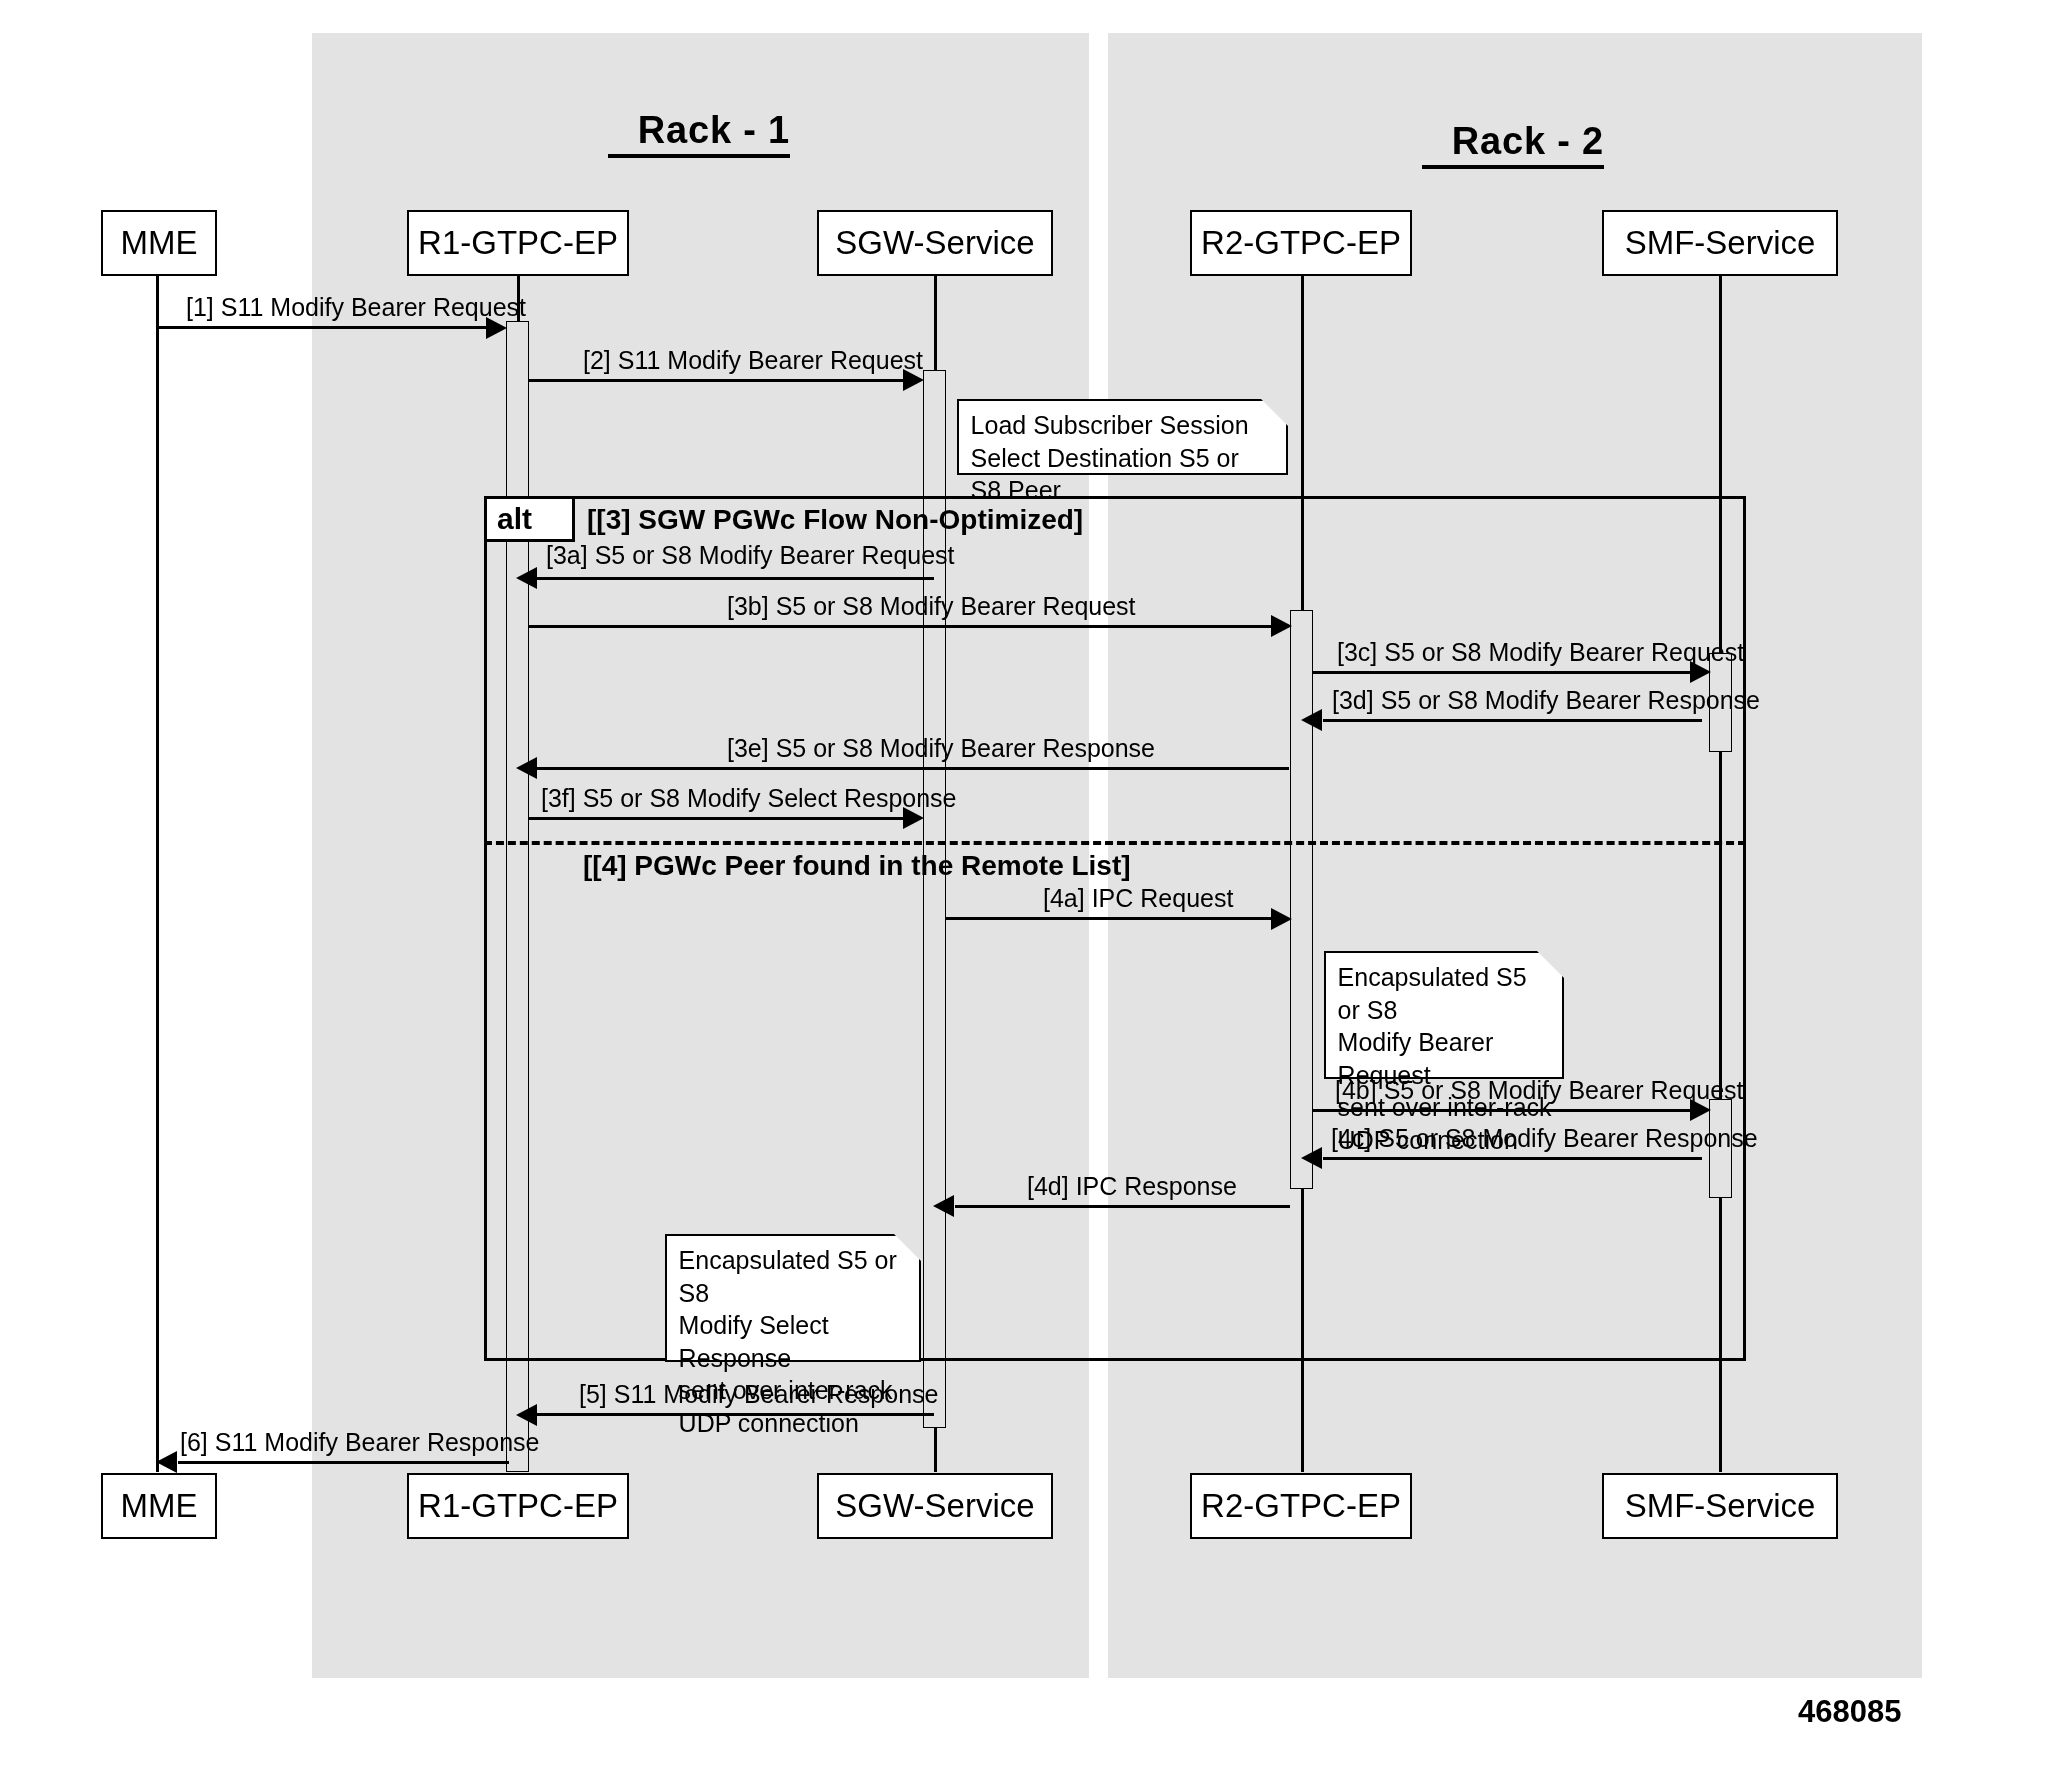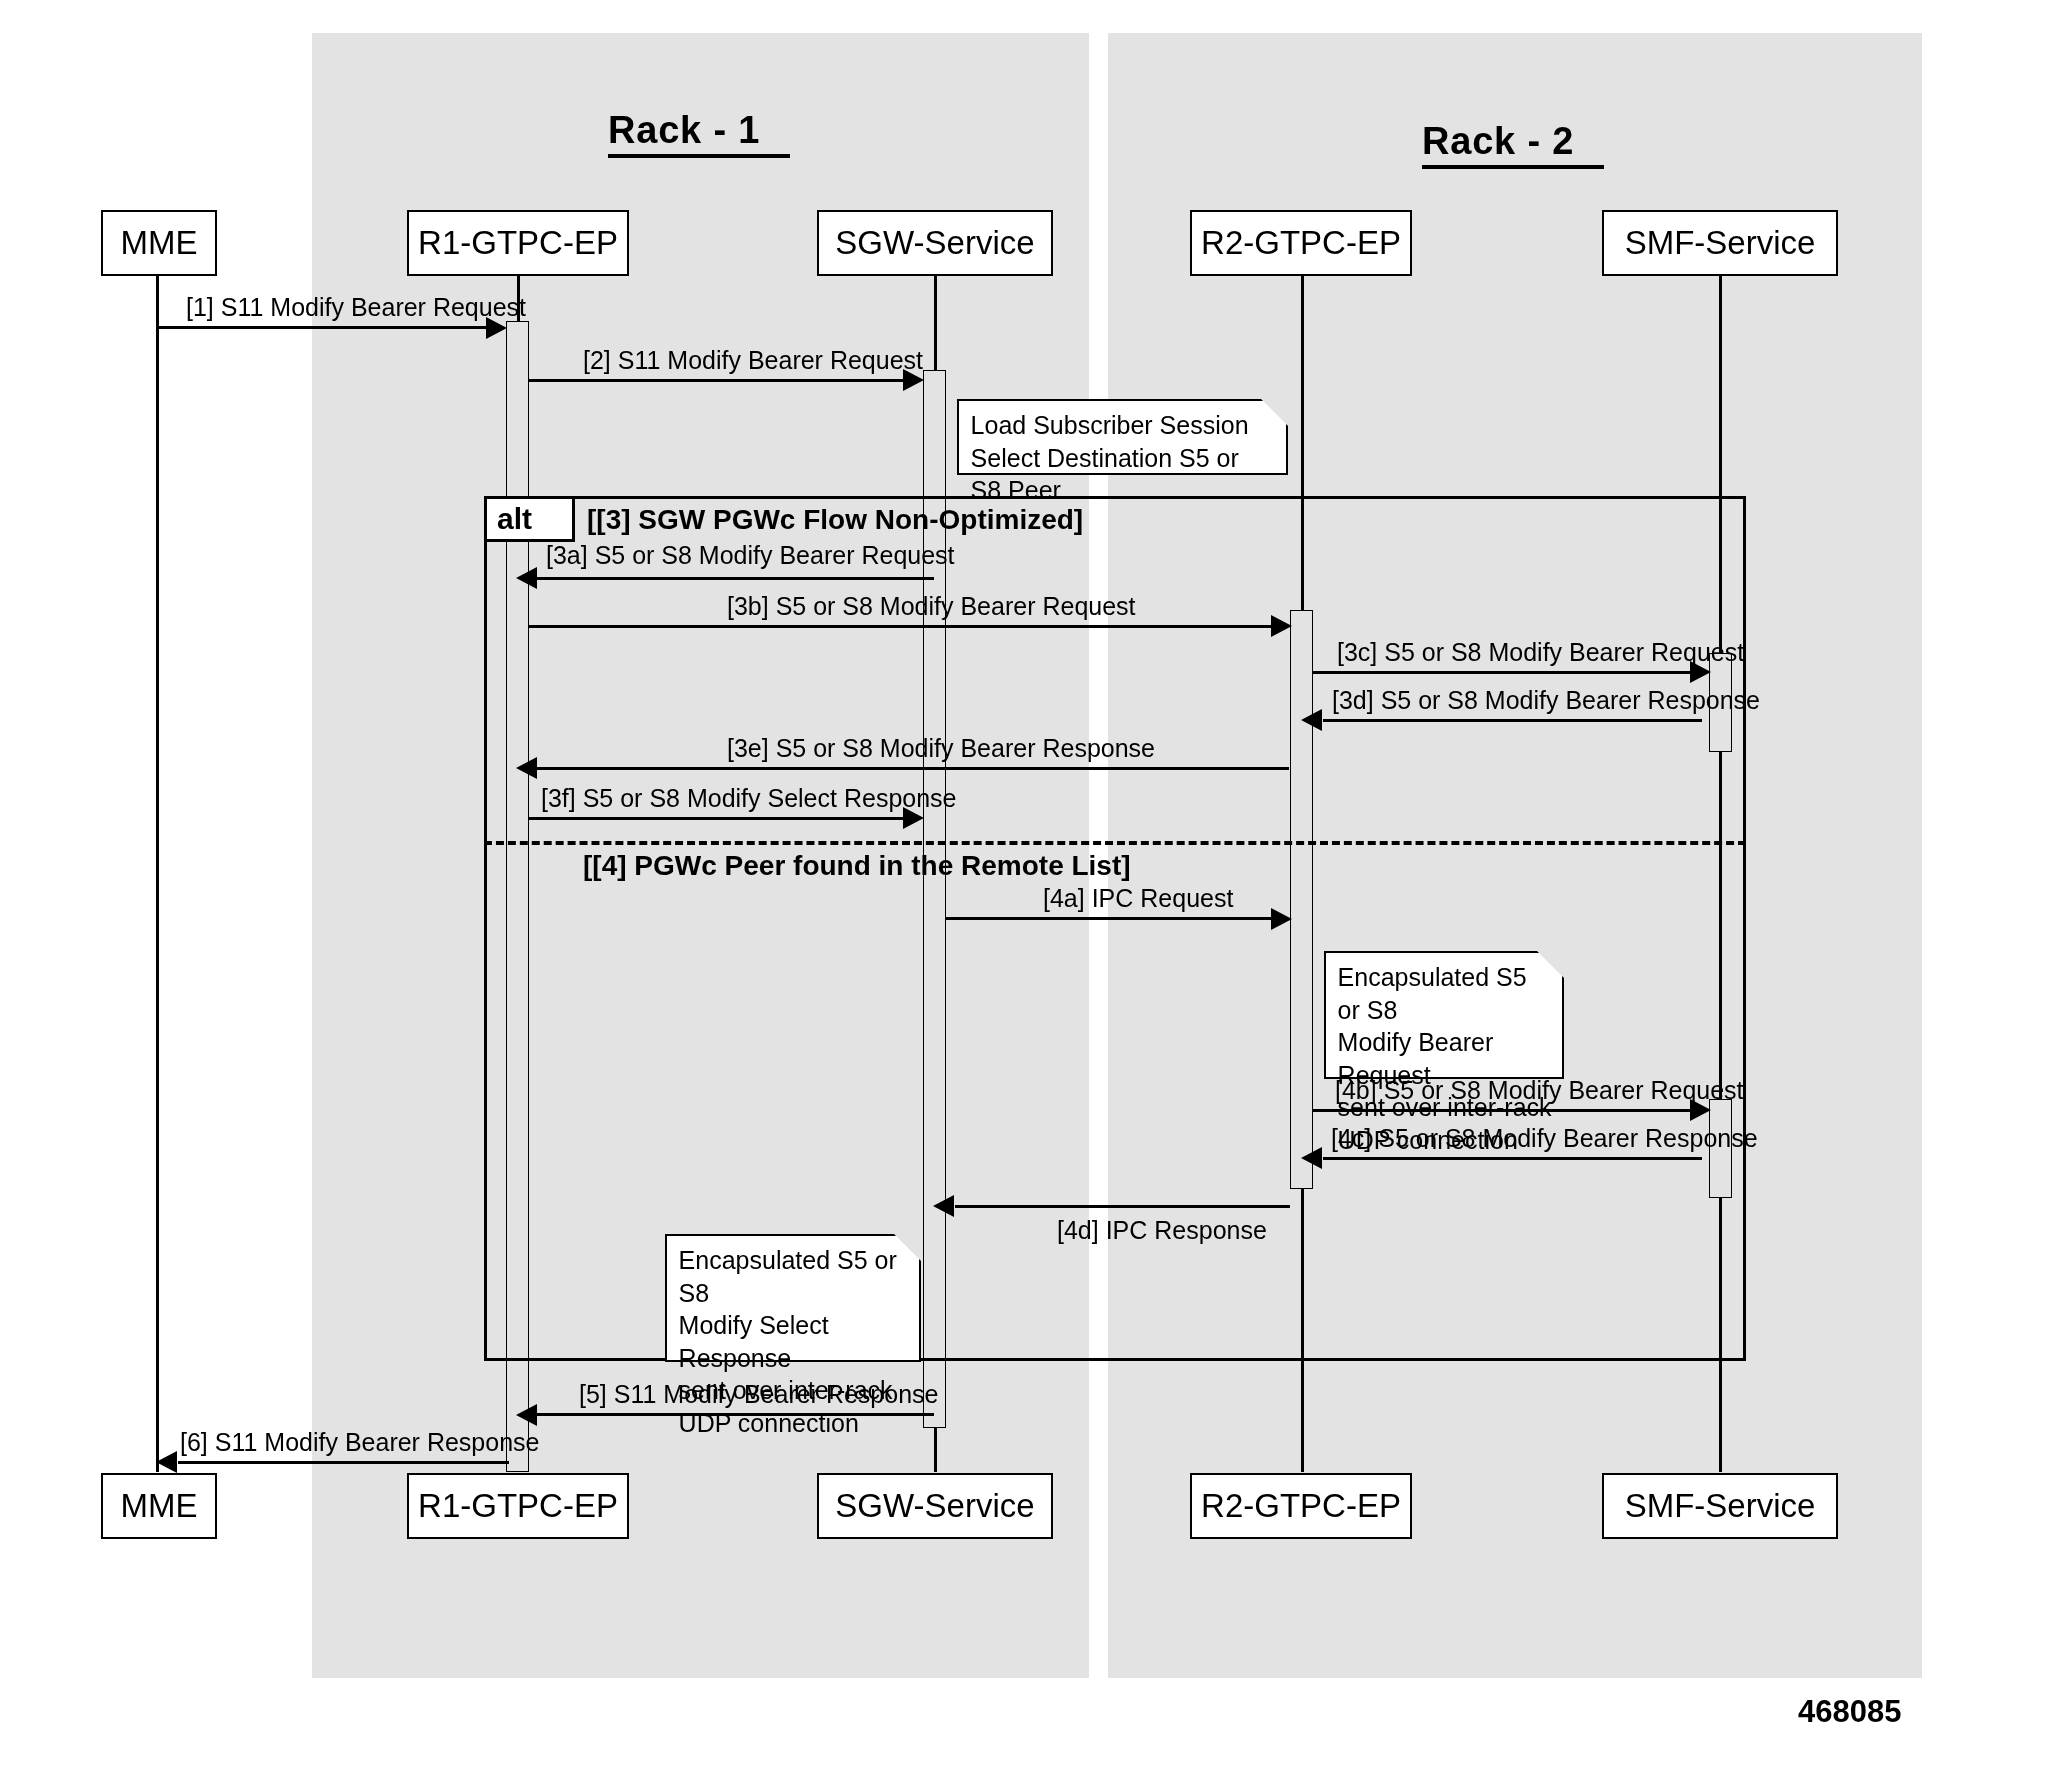--- a/index.html
+++ b/index.html
@@ -2,21 +2,21 @@
 <html style="font-size:13.2px"><head>
 <meta charset="utf-8">
 <style>
   html,body{margin:0;padding:0;background:#ffffff;}
   body{font-family:"Liberation Sans","DejaVu Sans",sans-serif;}
   #root{position:relative;width:2067px;height:1776px;background:#ffffff;overflow:hidden;}
 
   .band{position:absolute;background:#e3e3e3;}
 
   .rack-title{position:absolute;font-weight:bold;font-size:38px;color:#000;
-              text-align:left;border-bottom:4.1px solid #000;padding-bottom:1.7px;
+              text-align:right;border-bottom:4.1px solid #000;padding-bottom:1.7px;
               letter-spacing:0.8px;white-space:nowrap;}
 
   .pbox{position:absolute;background:#ffffff;border:2.5px solid #000;
         display:flex;align-items:center;justify-content:center;
         font-size:33px;color:#000;box-sizing:border-box;white-space:nowrap;}
 
   .lifeline{position:absolute;width:2.5px;background:#000;}
 
   .act{position:absolute;background:#e3e3e3;border:1.7px solid #000;box-sizing:border-box;}
 
@@ -141,21 +141,21 @@
   <div class="msgline" style="left:1313px;top:1109px;width:379px;"></div>
   <div class="arrowR" style="left:1690px;top:1099px;"></div>
   <div class="msglabel" style="left:1335px;top:1076px;">[4b] S5 or S8 Modify Bearer Request</div>
 
   <div class="msgline" style="left:1323px;top:1157px;width:379px;"></div>
   <div class="arrowL" style="left:1301px;top:1147px;"></div>
   <div class="msglabel" style="left:1331px;top:1124px;">[4c] S5 or S8 Modify Bearer Response</div>
 
   <div class="msgline" style="left:955px;top:1205px;width:335px;"></div>
   <div class="arrowL" style="left:933px;top:1195px;"></div>
-  <div class="msglabel" style="left:1057px;top:1172px;margin-top:44px;">[4d] IPC Response</div>
+  <div class="msglabel" style="left:1027px;top:1172px;">[4d] IPC Response</div>
 
   <div class="note" style="left:665px;top:1234px;width:256px;height:128px;">
     <div class="foldline"></div>
     <div class="note-txt">Encapsulated S5 or S8</div>
     <div class="note-txt">Modify Select Response</div>
     <div class="note-txt">sent over inter-rack</div>
     <div class="note-txt">UDP connection</div>
   </div>
 
   <div class="msgline" style="left:537px;top:1413px;width:397px;"></div>

